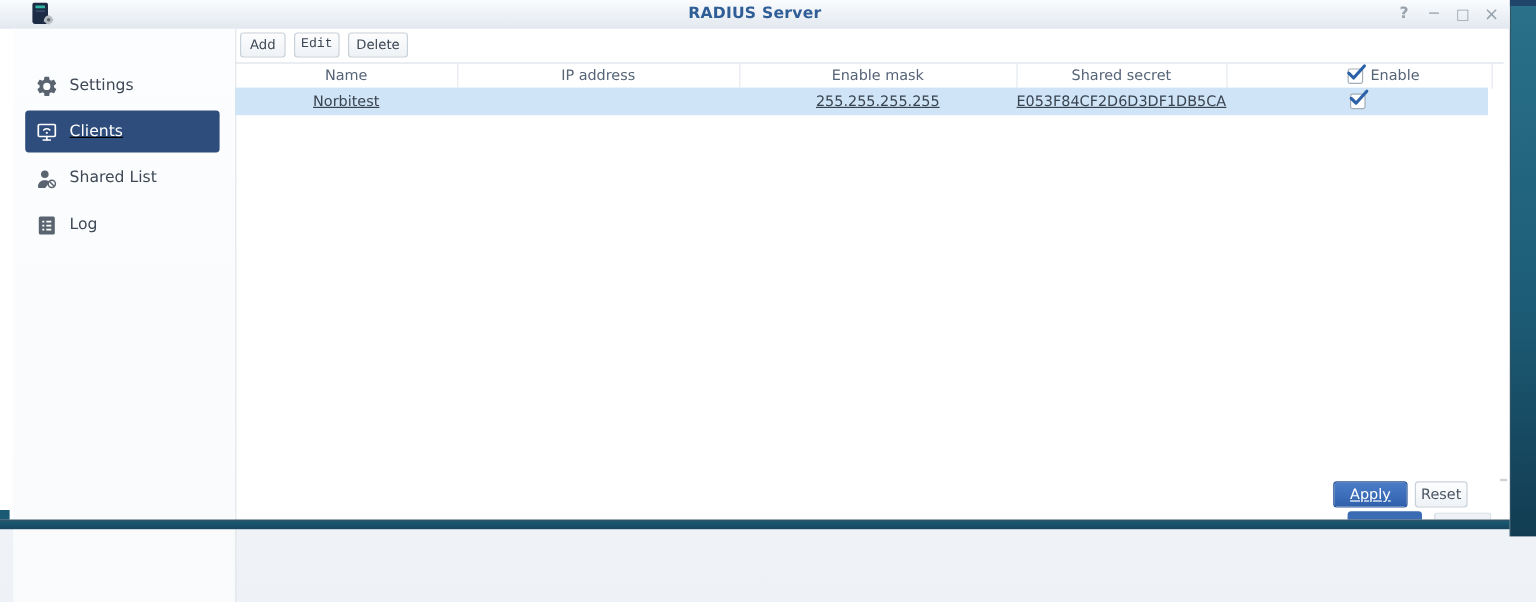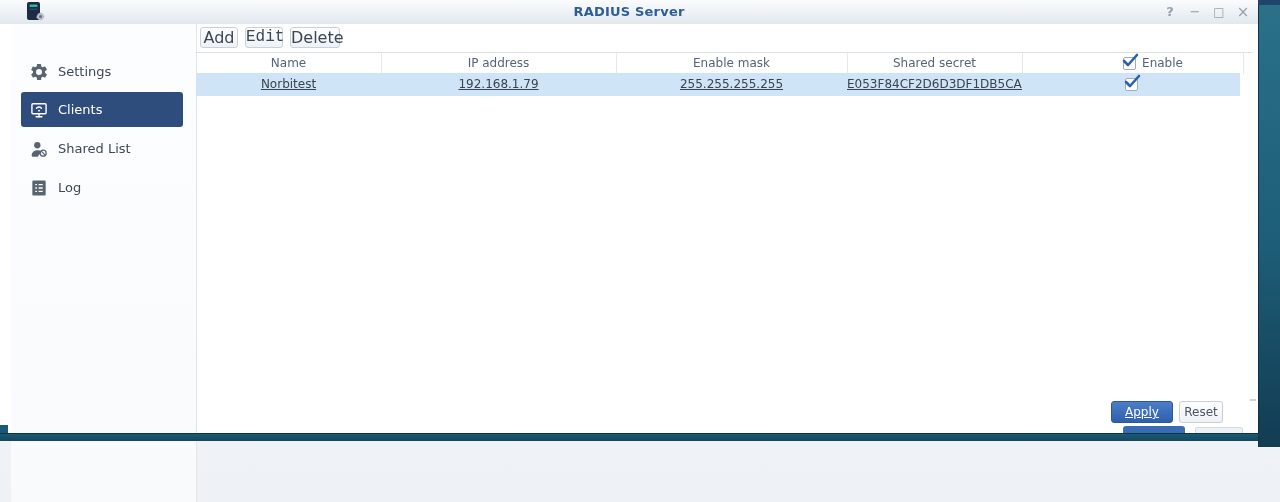--- a/index.html
+++ b/index.html
@@ -32,28 +32,28 @@
   .ctrl-max  { left:1210px; font-size:12px; }
   .ctrl-close{ left:1234px; font-size:15px; }
 
   
   .sidebar { position:absolute; left:0; top:24px; width:186px; height:500px;
              background:linear-gradient(180deg,#fcfdff 0%,#f8fafc 100%); border-right:1px solid #e2e6eb;margin-left:11px; }
   .nav-item { position:absolute; left:10px; width:162px; height:35px; display:flex;
               align-items:center; gap:9px; padding-left:8px; border-radius:3px; cursor:pointer; }
   .nav-item .nav-ic { width:20px; height:20px; flex:0 0 20px; }
   .nav-item .nav-label { font-size:13px; color:#3f4956; }
-  .nav-item.selected { background:#2e4d7c; }
+  .nav-item.selected { background:#2e4d7c;text-decoration:underline; }
   .nav-item.selected .nav-label { color:#ffffff; }
   .ni-0 { top:30px; } .ni-1 { top:68px; } .ni-2 { top:107px; } .ni-3 { top:146px; }
 
   
   .tbtn { position:absolute; top:27px; height:21px; border:1px solid #c8d0d9; border-radius:3px;
           background:linear-gradient(180deg,#fdfdfe 0%,#eef2f6 100%); color:#3c4654;
-          font-size:16px; text-align:center; line-height:19px; cursor:pointer; }
+          font-size:11px; text-align:center; line-height:19px; cursor:pointer; }
   .tb-add { left:200px; width:38px; } .tb-edit { left:245px; width:38px;font-family:Liberation Mono, monospace; } .tb-del { left:290px; width:50px; }
 
   
   .hdr-topline { position:absolute; left:196px; top:52px; width:1057px; height:1px; background:#dce2e9; }
   .hdr-cell { position:absolute; top:53px; height:20px; line-height:20px; text-align:center;
               font-size:12px; color:#566478; cursor:pointer; }
   .hdr-sep { position:absolute; top:53px; width:1px; height:20px; background:#e5e9ee; }
   .hdr-right { position:absolute; left:1243px; top:52px; width:1px; height:22px; background:#e5e9ee; }
   .c0 { left:196px; width:185px; } .c1 { left:381px; width:235px; } .c2 { left:616px; width:231px; }
   .c3 { left:847px; width:175px; } .c4 { left:1034px; width:218px;padding-left:20px; }
@@ -175,21 +175,20 @@
       <span>Enable</span>
     </div>
     <div class="hdr-sep s1"></div>
     <div class="hdr-sep s2"></div>
     <div class="hdr-sep s3"></div>
     <div class="hdr-sep s4"></div>
     <div class="hdr-right"></div>
 
     <div class="row-sel"></div>
     <div class="row-cell c0">Norbitest</div>
-    <div class="row-cell c1">192.168.1.79</div>
     <div class="row-cell c2">255.255.255.255</div>
     <div class="row-cell c3">E053F84CF2D6D3DF1DB5CA3E8...</div>
     <div class="row-cbx-wrap">
       <span class="cbx" style="margin-top:2px;">
         <svg width="17" height="14" viewBox="0 0 17 14">
             <polyline points="2,8 6,12 15,2" fill="none" stroke="#2b61a7" stroke-width="2.6" stroke-linecap="round" stroke-linejoin="round"></polyline>
           </svg>
       </span>
     </div>
 

